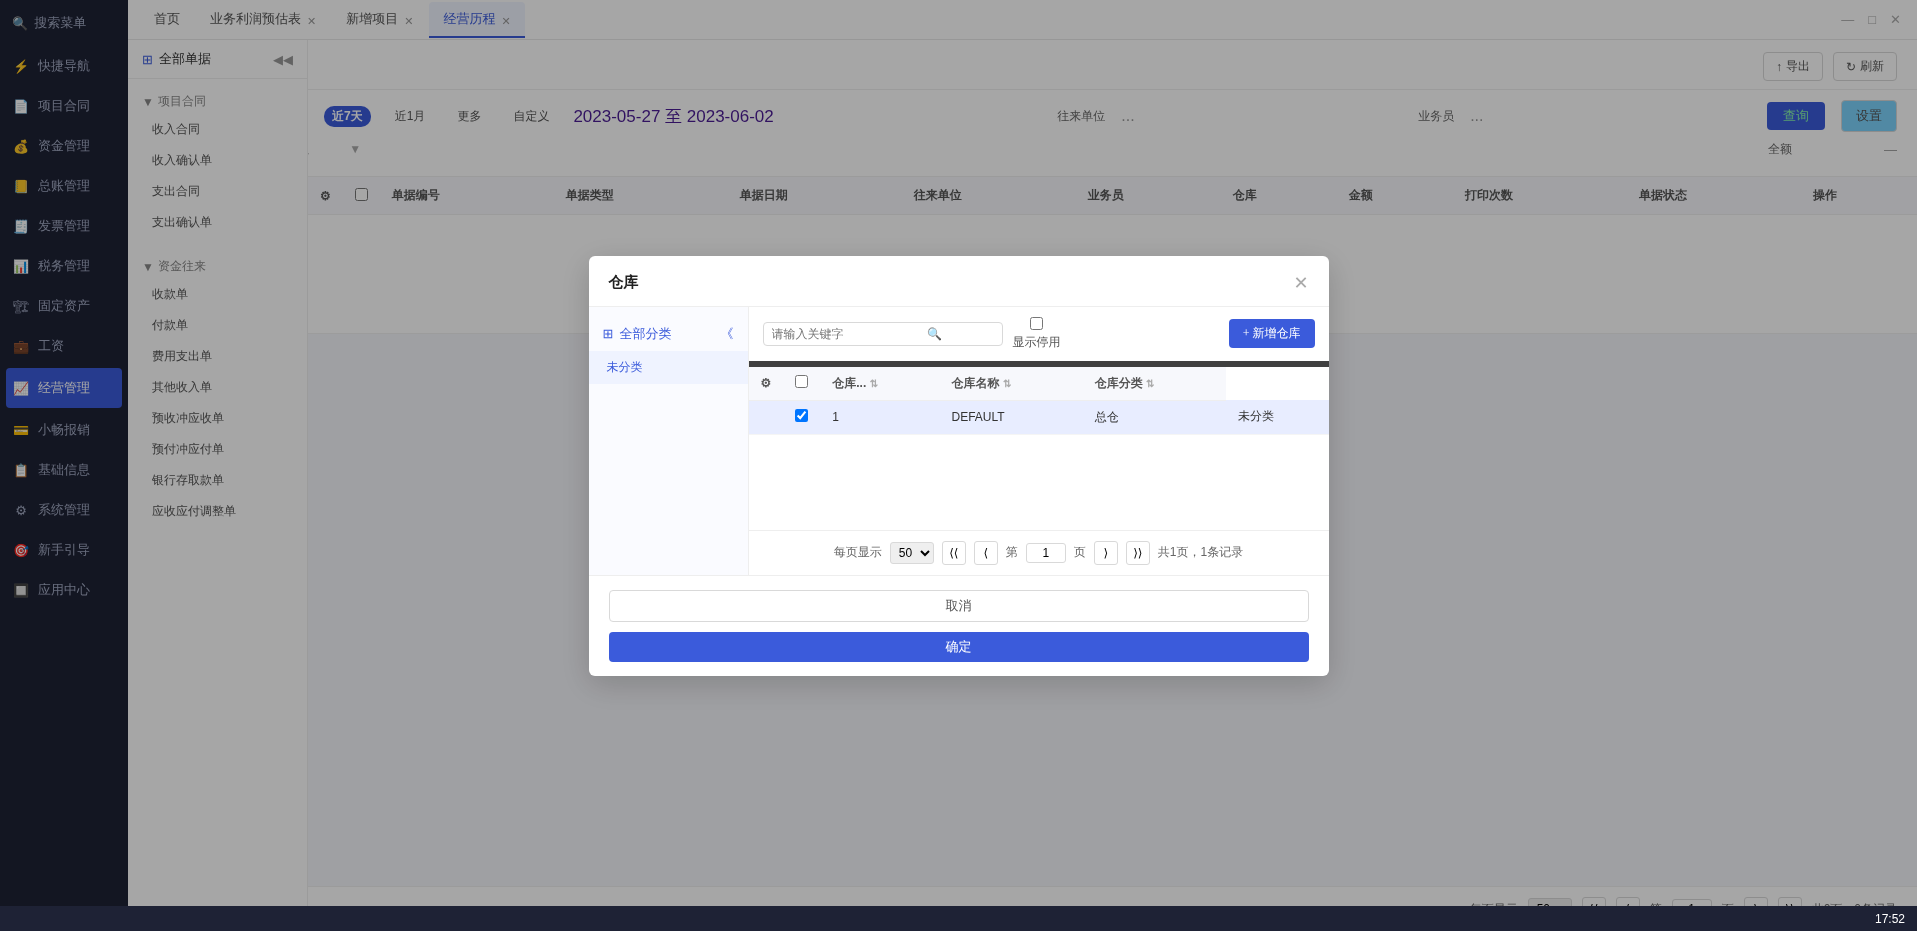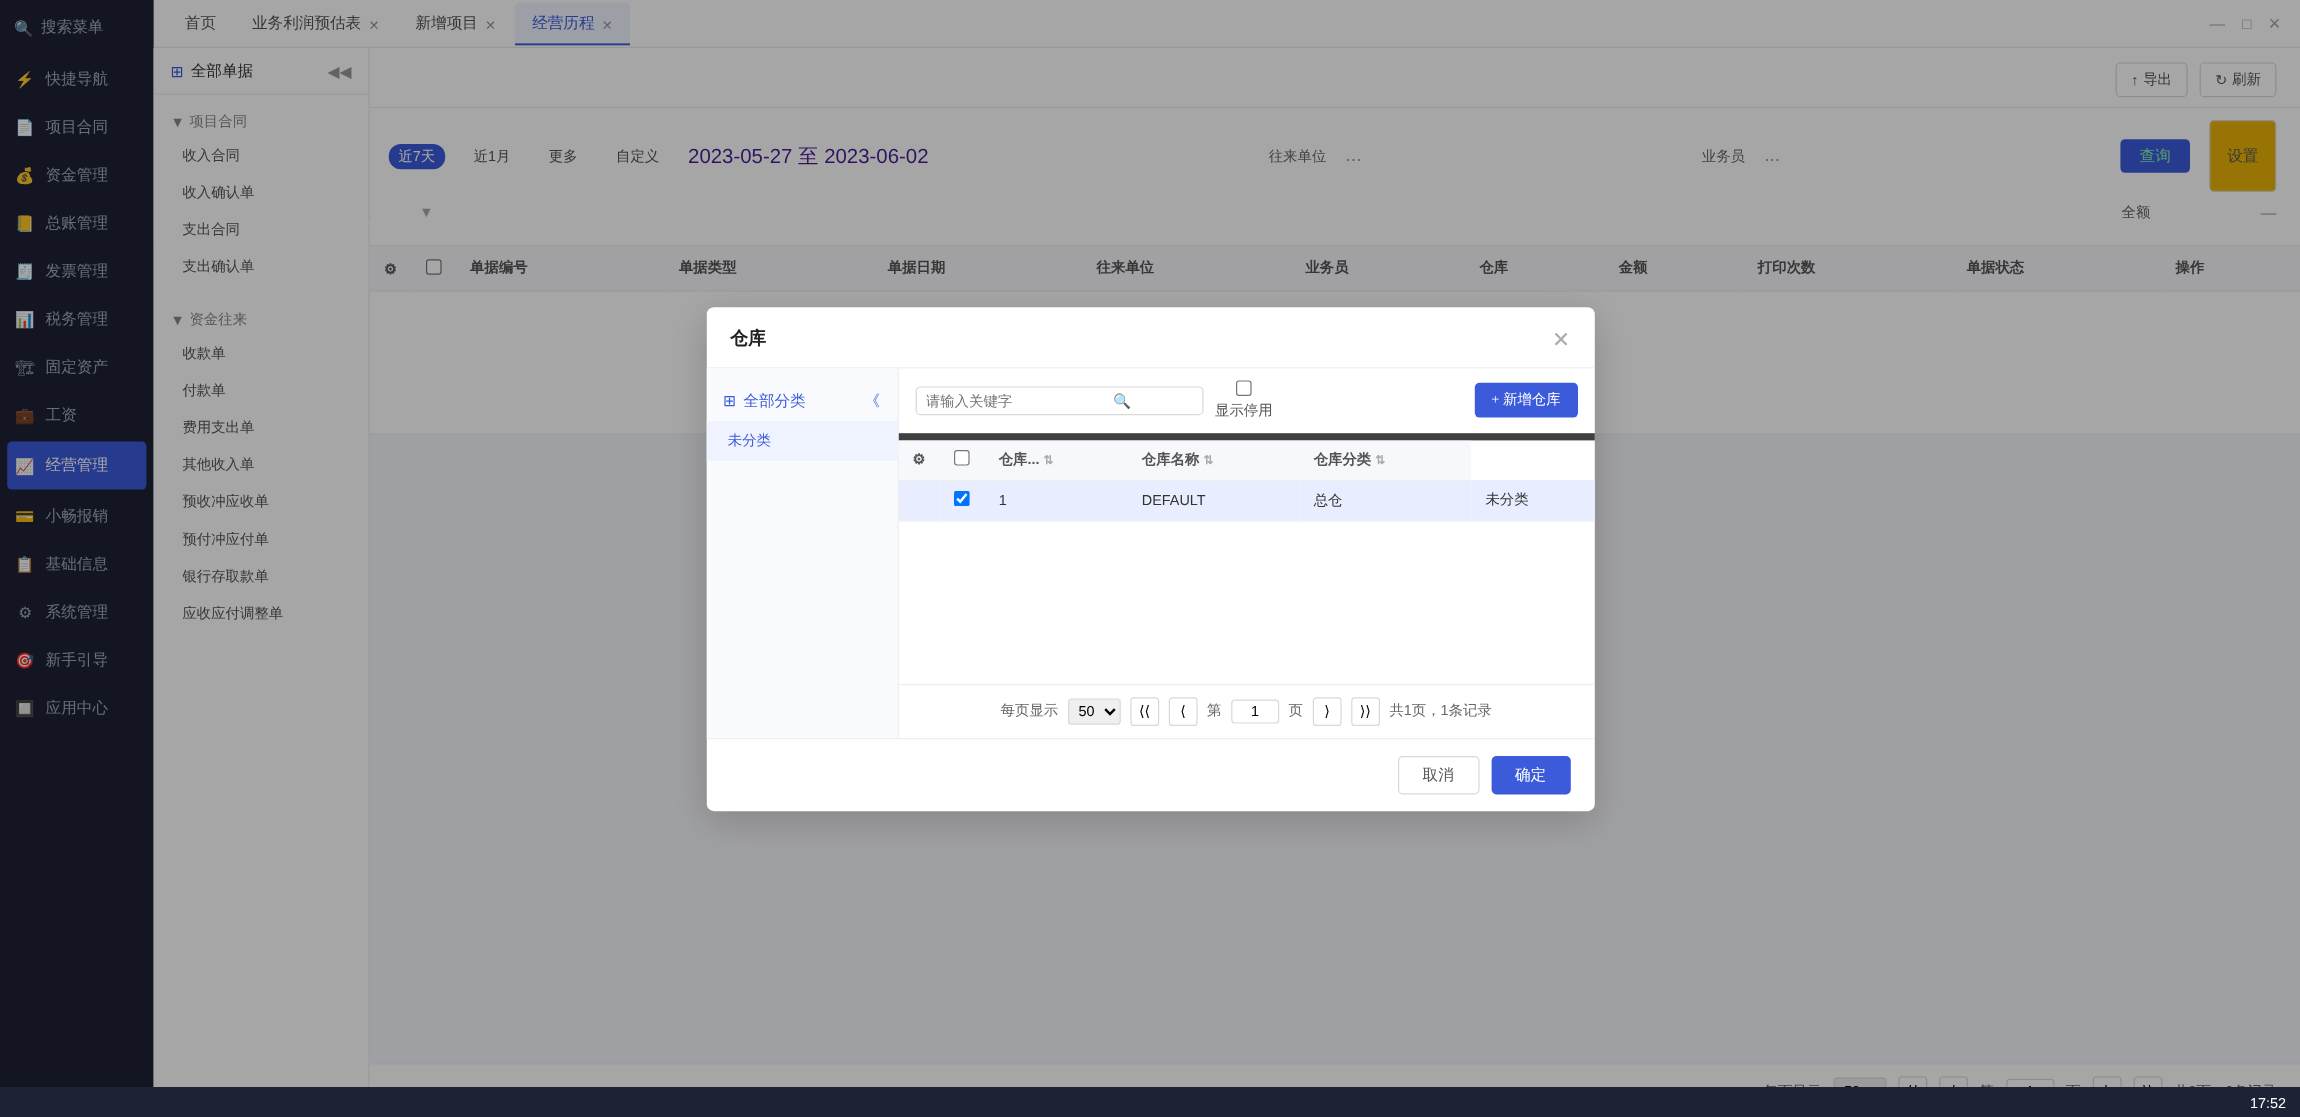--- a/index.html
+++ b/index.html
@@ -44,25 +44,25 @@
       padding: 5px 12px; border: 1px solid #d9d9d9; border-radius: 4px; background: #fff; color: #555; cursor: pointer; font-size: 12px; display: flex; align-items: center; gap: 4px;
     }
 
     
     .filter-bar {
       background: #fff; padding: 10px 20px; border-bottom: 1px solid #eee;
     }
     .filter-row { display: flex; align-items: center; gap: 16px; margin-bottom: 8px; flex-wrap: wrap; }
     .filter-label { color: #666; font-size: 12px; white-space: nowrap; }
     .date-btn { padding: 2px 8px; border-radius: 3px; cursor: pointer; font-size: 12px; color: #555; }
-    .date-btn.active { background: #3b5bdb; color: #fff; border-radius: 10px; padding: 2px 8px; }
+    .date-btn.active { background: #3b5bdb; color: #fff; border-radius: 10px; padding: 2px 8px; font-weight: bold; }
     .date-range { color: #4c1d95; font-size: 17px; }
     .filter-dots { color: #999; cursor: pointer; font-size: 16px; }
     .btn-query { background: #3b5bdb; color: #86efac; border: none; border-radius: 4px; padding: 5px 16px; cursor: pointer; font-size: 13px; }
-    .btn-settings { border: 1px solid #d9d9d9; background: #eab308; border-radius: 4px; padding: 20px 14px; cursor: pointer; font-size: 13px; color: #555; }
+    .btn-settings { border: 1px solid #d9d9d9; background: #7dd3fc; border-radius: 4px; padding: 6px 14px; cursor: pointer; font-size: 13px; color: #555; }
     .filter-dash { color: #999; }
 
     
     .left-nav {
       position: fixed; left: 128px; top: 40px; width: 180px; background: #fff; border-right: 1px solid #eee; height: calc(100% - 40px); overflow-y: auto; z-index: 10;
     }
     .left-nav-header { padding: 10px 14px; display: flex; align-items: center; justify-content: space-between; border-bottom: 1px solid #eee; }
     .left-nav-title { font-size: 13px; color: #333; font-weight: 500; }
     .left-nav-collapse { color: #999; cursor: pointer; }
     .left-nav-group { padding: 6px 0; }
@@ -111,21 +111,21 @@
 
     
     .modal-table { width: 100%; border-collapse: collapse; }
     .modal-table th { background: #f7f8fc; color: #555; font-size: 12px; padding: 8px 12px; border-bottom: 1px solid #eee; text-align: left; white-space: nowrap; }
     .modal-table td { padding: 8px 12px; font-size: 12px; color: #333; border-bottom: 1px solid #f5f5f5; }
     .modal-table tr.selected td { background: #e8edff; }
     .modal-footer-bar { display: flex; align-items: center; justify-content: center; padding: 10px 16px; border-top: 1px solid #eee; gap: 8px; font-size: 12px; color: #666; }
     .pagination-btn { width: 24px; height: 24px; border: 1px solid #d9d9d9; border-radius: 3px; background: #fff; cursor: pointer; display: flex; align-items: center; justify-content: center; font-size: 12px; }
     .pagination-input { width: 40px; text-align: center; border: 1px solid #d9d9d9; border-radius: 3px; padding: 2px 4px; font-size: 12px; }
     .per-page-select { border: 1px solid #d9d9d9; border-radius: 3px; padding: 2px 4px; font-size: 12px; }
-    .modal-actions { display: flex; justify-content: flex-end; gap: 10px; padding: 14px 20px; border-top: 1px solid #eee; }
+    .modal-actions { display: flex; justify-content: flex-end; gap: 10px; padding: 14px 20px; border-top: 1px solid #eee; flex-direction: column; }
     .btn-cancel { padding: 6px 20px; border: 1px solid #d9d9d9; background: #fff; border-radius: 4px; cursor: pointer; font-size: 13px; color: #555; }
     .btn-confirm { padding: 6px 20px; background: #3b5bdb; color: #fff; border: none; border-radius: 4px; cursor: pointer; font-size: 13px; }
 
     .sort-icon { color: #aaa; font-size: 10px; }
     .col-checkbox { width: 32px; text-align: center; }
     .col-settings { width: 32px; text-align: center; }
 
     .empty-msg { text-align: center; color: #aaa; padding: 40px; font-size: 13px; }
 
     

